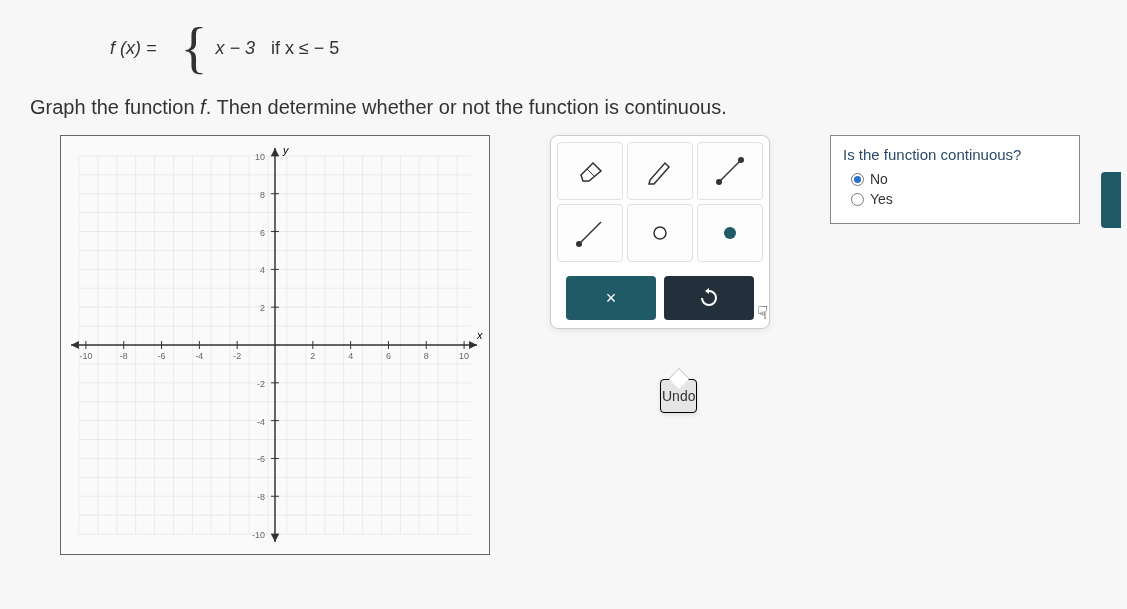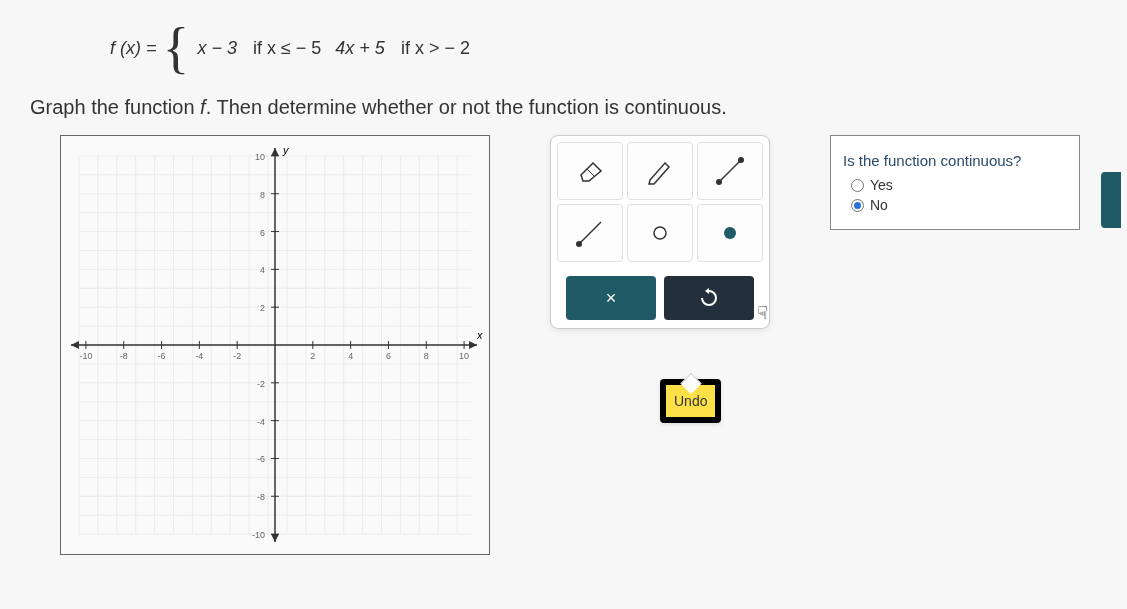--- a/index.html
+++ b/index.html
@@ -12,21 +12,21 @@
       width: 1127px;
     }
     .equation {
       margin-left: 80px;
       margin-bottom: 20px;
       font-style: italic;
       font-size: 18px;
       display: flex;
       align-items: center;
     }
-    .equation .fx { margin-right: 6px; }
+    .equation .fx { margin-right: 24px; }
     .brace {
       font-size: 56px;
       font-weight: 100;
       line-height: 1;
       margin-right: 8px;
       font-style: normal;
       font-family: serif;
     }
     .pieces { display: flex; flex-direction: row; gap: 14px; }
     .piece { display: flex; gap: 16px; }
@@ -97,24 +97,24 @@
     }
     .btn-clear { background: #1f5a66; }
     .btn-undo { background: #232f3a; position: relative; }
     .tooltip-wrap {
       position: relative;
       margin-top: 50px;
       margin-left: 110px;
     }
     .tooltip {
       position: relative;
-      background: #fde047;
-      border: 6px solid #000000;
+      background: #e5e5e5;
+      border: 1px solid #000000;
       border-radius: 4px;
-      padding: 8px 8px;
+      padding: 8px 1px;
       font-size: 14px;
       box-shadow: 0 2px 4px rgba(0,0,0,0.1);
       display: inline-block;
     }
     .tooltip::before {
       content: "";
       position: absolute;
       top: -9px;
       left: 50%;
       transform: translateX(-50%) rotate(45deg);
@@ -127,21 +127,21 @@
     .cursor-hand {
       position: absolute;
       right: -14px;
       bottom: -4px;
       font-size: 18px;
       color: #000;
     }
     .question-box {
       border: 1px solid #888;
       width: 250px;
-      padding: 16px 12px 12px;
+      padding: 10px 12px 12px;
       background: #fff;
     }
     .question-title { font-size: 15px; margin-bottom: 8px; color: #2a4a6a; }
     .radio-row {
       display: flex;
       align-items: center;
       gap: 6px;
       margin: 4px 0 4px 8px;
       font-size: 14px;
     }
@@ -172,24 +172,20 @@
 </head>
 <body>
 
 <div class="equation">
   <span class="fx">f (x) =</span>
   <span class="brace">{</span>
   <div class="pieces">
     <div class="piece">
       <span>x − 3</span>
       <span style="font-style:normal">if x ≤ − 5</span>
-    </div>
-    <div class="piece">
-      <span>4x + 5</span>
-      <span style="font-style:normal">if x &gt; − 2</span>
     </div>
   </div>
 </div>
 
 <div class="prompt">
   <span>Graph the function </span><span class="f">f</span><span>. Then determine whether or not the function is continuous.</span>
 </div>
 
 <div class="workspace">
   <div class="graph-box">
@@ -347,23 +343,23 @@
     <div class="tooltip-wrap">
       <div class="tooltip">
         <span>Undo</span>
       </div>
     </div>
   </div>
 
   <div class="question-box">
     <div class="question-title">Is the function continuous?</div>
     <div class="radio-row">
+      <span class="radio selected"></span>
+      <span>No</span>
+    </div>
+    <div class="radio-row">
       <span class="radio"></span>
       <span>Yes</span>
     </div>
-    <div class="radio-row">
-      <span class="radio selected"></span>
-      <span>No</span>
-    </div>
   </div>
 </div>
 
 <div class="right-slice"></div>
 
 </body></html>

